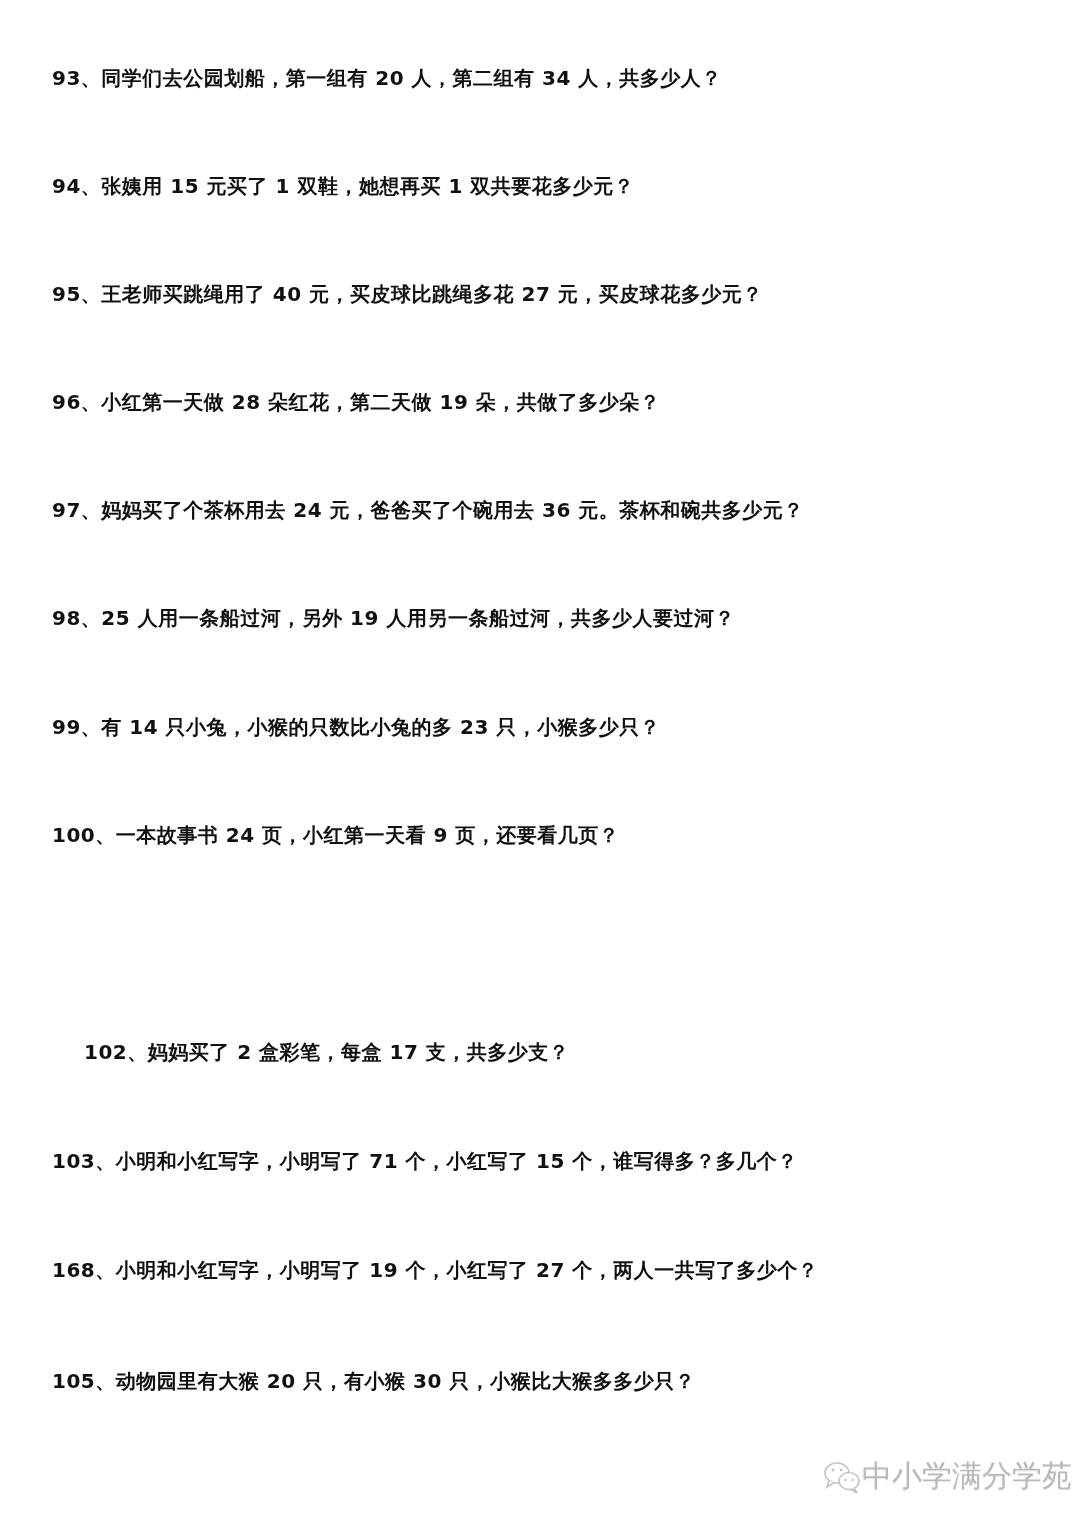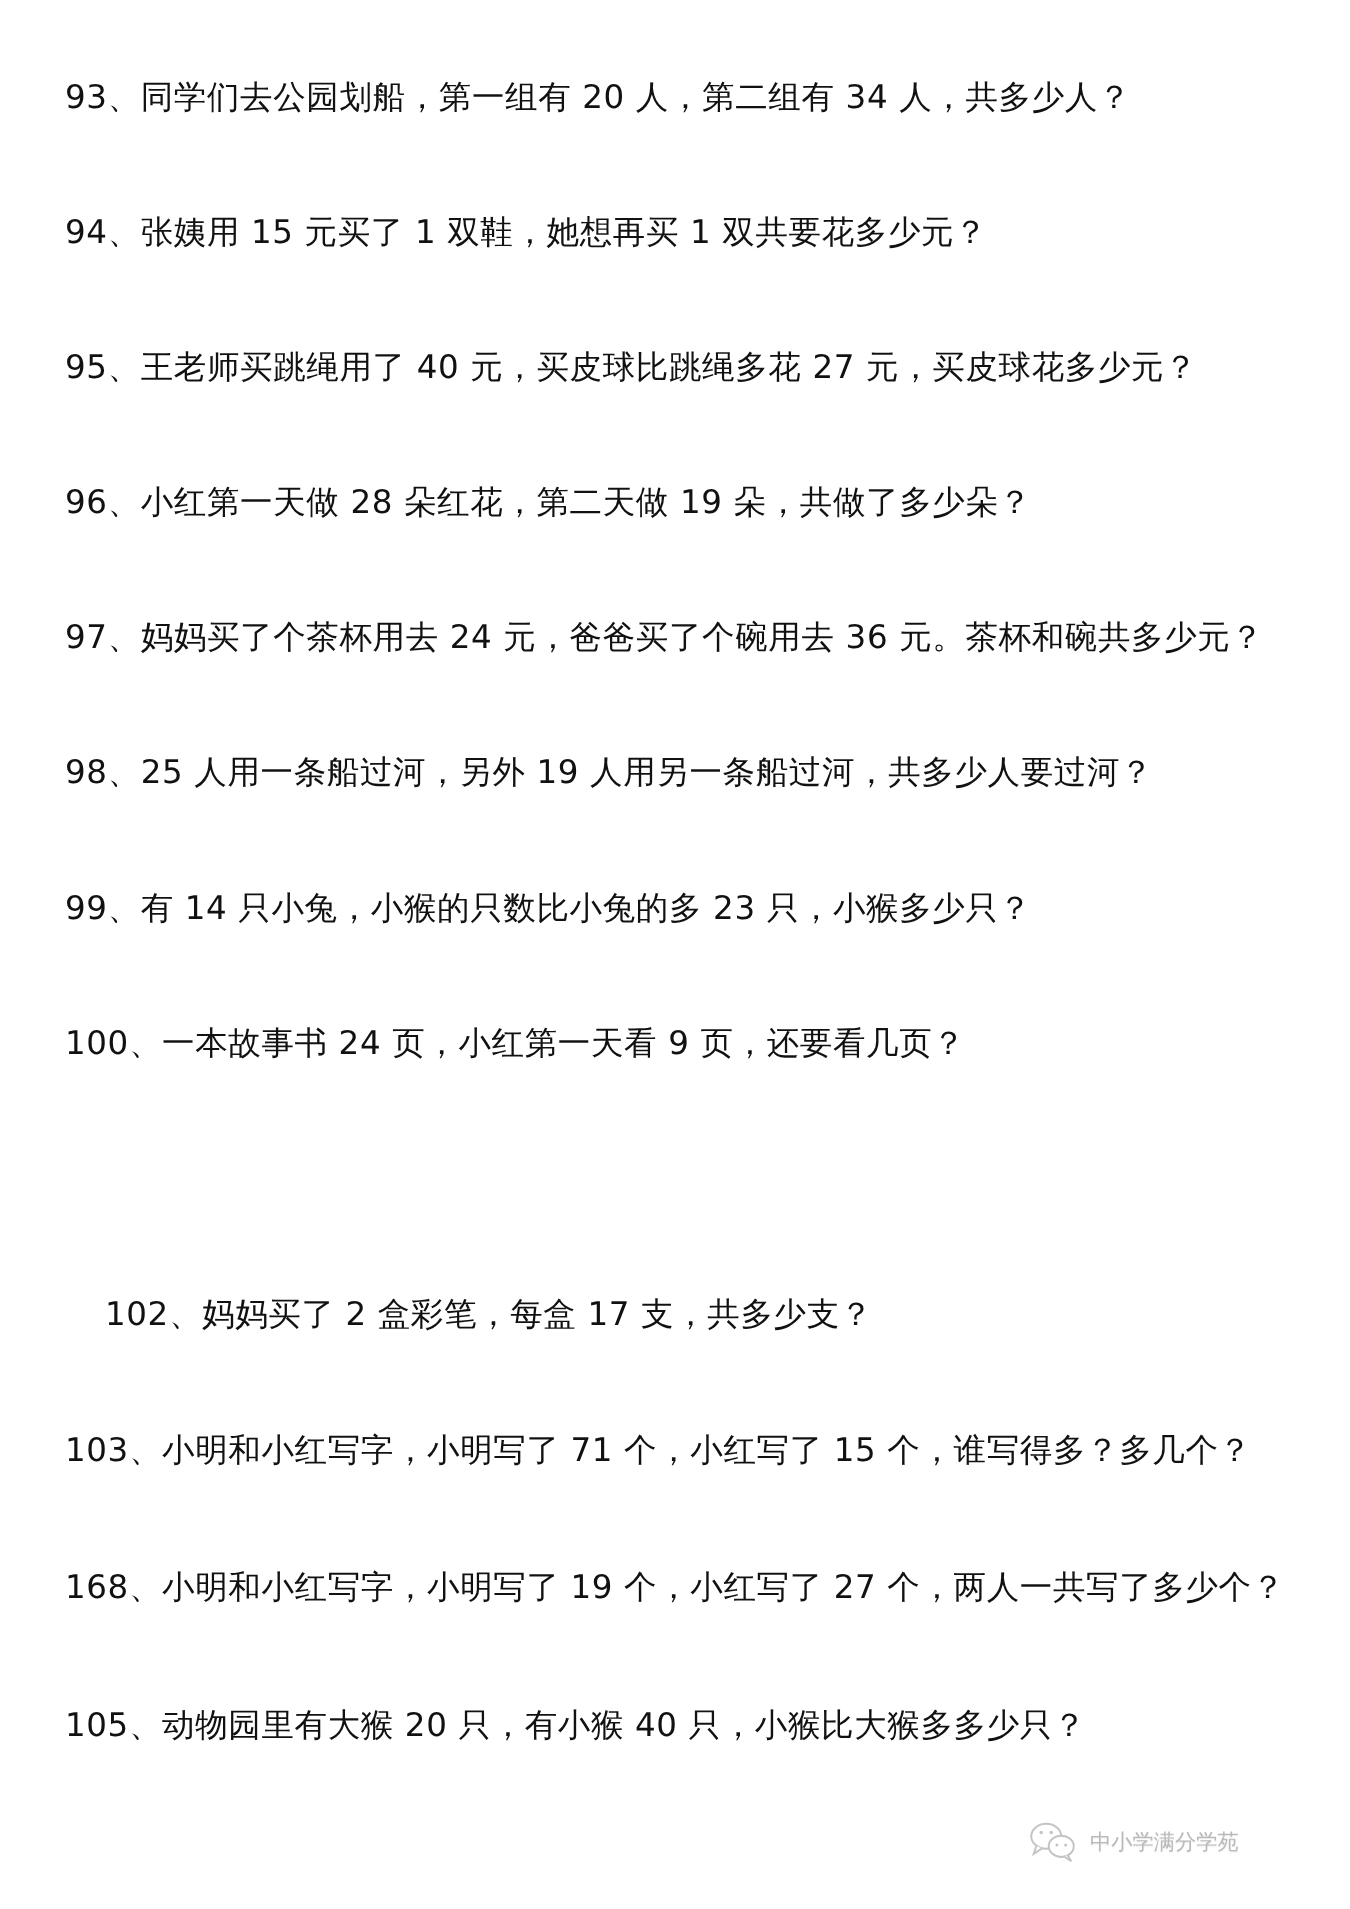--- a/index.html
+++ b/index.html
@@ -19,35 +19,36 @@
       position: absolute;
       left: 0; top: 0;
       width: 1080px;
       height: 1527px;
       background: #ffffff;
     }
     .problem {
       position: absolute;
       left: 52px;
       width: 990px;
-      font-size: 26px;
+      font-size: 20px;
       line-height: 36px;
       letter-spacing: 0.5px;
       white-space: normal;
       word-break: break-all;
+      font-weight: bold;
     }
     .watermark {
       position: absolute;
       left: 822px;
       top: 1456px;
       display: flex;
       align-items: center;
-      gap: 10px;
+      gap: 0;
       color: #b9b9b9;
-      font-size: 17px;
+      font-size: 30px;
       text-shadow: 0 1px 1px #e6e6e6;
     }
     .wechat-icon {
       width: 40px;
       height: 34px;
       display: inline-block;
     }
   </style>
 </head>
 <body>
@@ -58,21 +59,21 @@
   <div class="problem" style="top:168px;">94、张姨用 15 元买了 1 双鞋，她想再买 1 双共要花多少元？</div>
   <div class="problem" style="top:276px;">95、王老师买跳绳用了 40 元，买皮球比跳绳多花 27 元，买皮球花多少元？</div>
   <div class="problem" style="top:384px;">96、小红第一天做 28 朵红花，第二天做 19 朵，共做了多少朵？</div>
   <div class="problem" style="top:492px;">97、妈妈买了个茶杯用去 24 元，爸爸买了个碗用去 36 元。茶杯和碗共多少元？</div>
   <div class="problem" style="top:600px;">98、25 人用一条船过河，另外 19 人用另一条船过河，共多少人要过河？</div>
   <div class="problem" style="top:709px;">99、有 14 只小兔，小猴的只数比小兔的多 23 只，小猴多少只？</div>
   <div class="problem" style="top:817px;">100、一本故事书 24 页，小红第一天看 9 页，还要看几页？</div>
   <div class="problem" style="top:1034px;margin-left:32px;">102、妈妈买了 2 盒彩笔，每盒 17 支，共多少支？</div>
   <div class="problem" style="top:1143px;">103、小明和小红写字，小明写了 71 个，小红写了 15 个，谁写得多？多几个？</div>
   <div class="problem" style="top:1252px; width:985px;">168、小明和小红写字，小明写了 19 个，小红写了 27 个，两人一共写了多少个？</div>
-  <div class="problem" style="top:1363px;">105、动物园里有大猴 20 只，有小猴 40 只，小猴比大猴多多少只？</div>
+  <div class="problem" style="top:1363px;">105、动物园里有大猴 20 只，有小猴 30 只，小猴比大猴多多少只？</div>
 
   <div class="watermark">
     <span class="wechat-icon">
       <svg width="40" height="34" viewBox="0 0 40 34">
         <ellipse cx="15" cy="13" rx="12" ry="10" fill="#ffffff" stroke="#c4c4c4" stroke-width="1.6"></ellipse>
         <path d="M7 21 L5 27 L12 22.5" fill="#ffffff" stroke="#c4c4c4" stroke-width="1.6"></path>
         <circle cx="11" cy="10" r="1.4" fill="#c4c4c4"></circle>
         <circle cx="19" cy="10" r="1.4" fill="#c4c4c4"></circle>
         <ellipse cx="27" cy="21" rx="10" ry="8.5" fill="#ffffff" stroke="#c4c4c4" stroke-width="1.6"></ellipse>
         <path d="M32 28 L35 33 L29 29" fill="#ffffff" stroke="#c4c4c4" stroke-width="1.6"></path>

